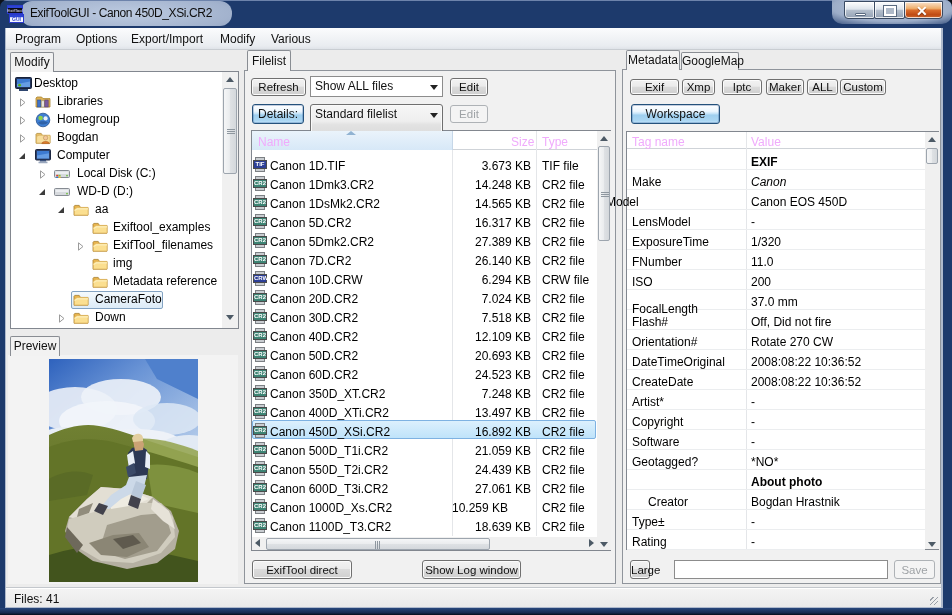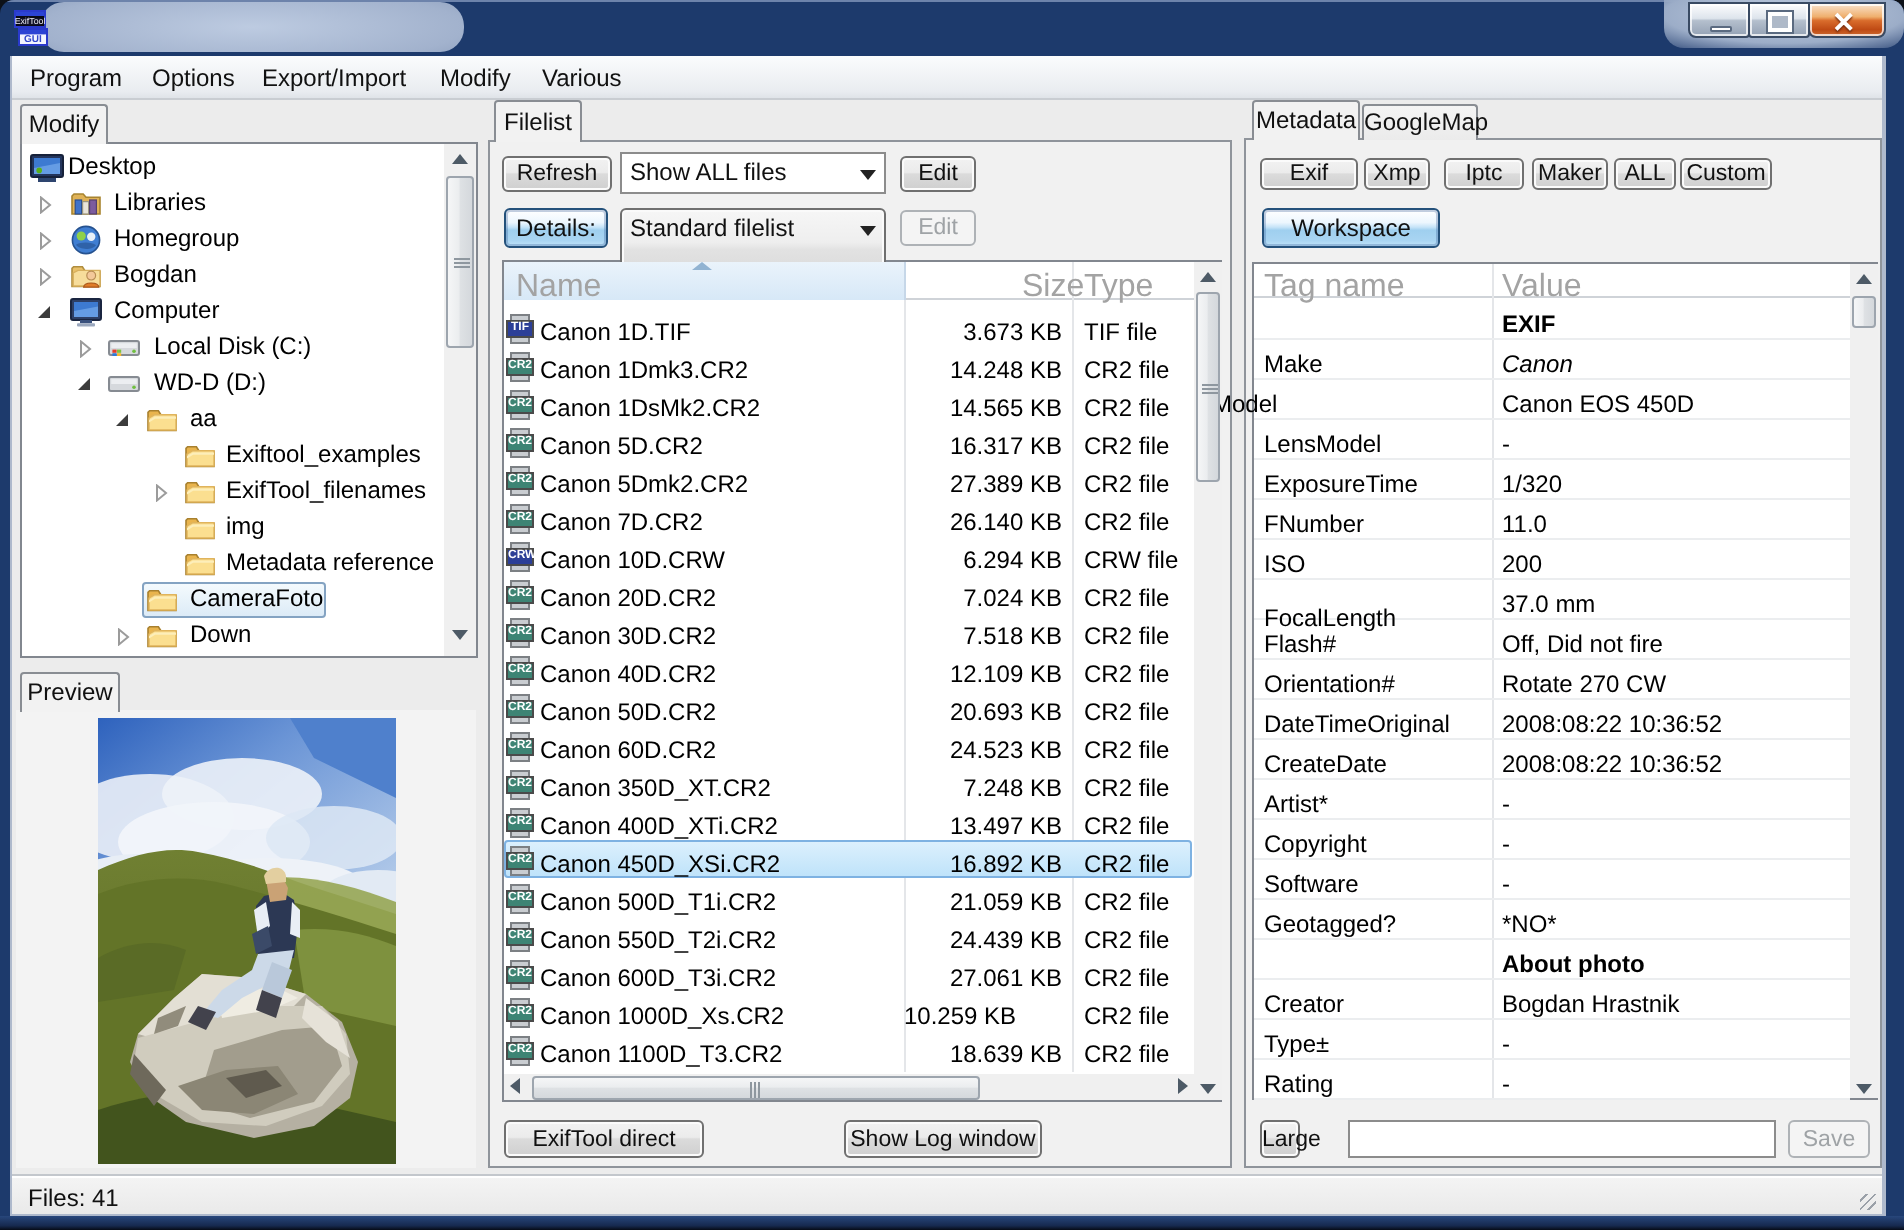--- a/index.html
+++ b/index.html
@@ -33,21 +33,21 @@
 .sbtrack{position:absolute;background:#f0f0f0}
 .sbthumb{position:absolute;background:linear-gradient(90deg,#f5f6f7,#ebedef 45%,#dee1e4 52%,#d4d8dc);border:1px solid #9da5ae;border-radius:2px}
 .sbthumbh{position:absolute;background:linear-gradient(#f5f6f7,#ebedef 45%,#dee1e4 52%,#d4d8dc);border:1px solid #9da5ae;border-radius:2px}
 .grip{position:absolute;left:3px;width:8px;height:1px;background:#8e979f;box-shadow:0 2px 0 #8e979f,0 4px 0 #8e979f}
 .griph{position:absolute;top:3px;width:1px;height:8px;background:#8e979f;box-shadow:2px 0 0 #8e979f,4px 0 0 #8e979f}
 .arr{position:absolute;width:0;height:0}
 .arr.up{border-left:4px solid transparent;border-right:4px solid transparent;border-bottom:5px solid #4d5a66}
 .arr.dn{border-left:4px solid transparent;border-right:4px solid transparent;border-top:5px solid #4d5a66}
 .arr.lf{border-top:4px solid transparent;border-bottom:4px solid transparent;border-right:5px solid #4d5a66}
 .arr.rt{border-top:4px solid transparent;border-bottom:4px solid transparent;border-left:5px solid #4d5a66}
-.hdrcell{position:absolute;font-size:16px;color:#a3a3a3}
+.hdrcell{position:absolute;font-size:12px;color:#f0abfc}
 .row{position:absolute;font-size:12px;color:#000;white-space:nowrap}
 .fic{position:absolute;width:14px;height:15px}
 .fic .t{position:absolute;left:2px;top:0;width:10px;height:4px;background:#c9cdd1;border:1px solid #7c8084}
 .fic .b{position:absolute;left:2px;bottom:0;width:10px;height:4px;background:#c9cdd1;border:1px solid #7c8084}
 .fic .m{position:absolute;left:0;top:3px;width:14px;height:9px;border:1px solid #4a4a4a;color:#fff;font-size:6px;font-weight:bold;text-align:center;line-height:7px;letter-spacing:0}
 .fic.teal .m{background:#3d8474}
 .fic.navy .m{background:#2c3f97}
 .trow{position:absolute;font-size:12px;color:#000;white-space:nowrap}
 .mrow{position:absolute;font-size:12px;color:#000;white-space:nowrap}
 .gridv{position:absolute;width:1px;background:#e4e6e9}
@@ -61,20 +61,21 @@
  <svg width="18" height="18">
   <rect x="0.5" y="0.5" width="15" height="8" fill="#0a0a14" stroke="#2a3acc"></rect>
   <rect x="1" y="1" width="14" height="2" fill="#2c44d4"></rect>
   <rect x="2.5" y="4" width="11" height="3.6" fill="#111128"></rect>
   <text x="8" y="7" font-size="4.4" fill="#e8e8f2" text-anchor="middle" font-family="Liberation Sans">ExifTool</text>
   <rect x="2.5" y="9.5" width="14" height="8" fill="#f4f6ff" stroke="#2a3acc"></rect>
   <rect x="3" y="10" width="13" height="2.2" fill="#2c44d4"></rect>
   <text x="9.5" y="16.2" font-size="5" font-weight="bold" fill="#3448cc" text-anchor="middle" font-family="Liberation Sans">GUI</text>
  </svg>
 </div>
+<div class="title">ExifToolGUI - Canon 450D_XSi.CR2</div>
 <div class="bglow"></div>
 <div class="wbtn wmin">
       <div class="abs" style="left:10px;top:11px;width:11px;height:3px;background:#fff;border:1px solid #5a6a80;border-radius:1px"></div>
     </div>
 <div class="wbtn wmax">
       <div class="abs" style="left:9px;top:4px;width:12px;height:10px;border:2px solid #fff;outline:1px solid #5a6a80;background:#aeb9c8"></div>
     </div>
 <div class="wbtn wclose">
       <div class="abs" style="left:11px;top:1px;width:16px;height:15px;color:#fff;font-size:14px;font-weight:bold;text-shadow:0 1px 1px #7a3010">✕</div>
     </div>
@@ -564,21 +565,21 @@
     <div class="mrow" style="left:751px;top:415px;z-index:7;">-</div>
     <div class="abs" style="left:627px;top:449px;width:298px;height:1px;background:#ebedef;z-index:6"></div>
     <div class="mrow" style="left:632px;top:435px;z-index:7">Software</div>
     <div class="mrow" style="left:751px;top:435px;z-index:7;">-</div>
     <div class="abs" style="left:627px;top:469px;width:298px;height:1px;background:#ebedef;z-index:6"></div>
     <div class="mrow" style="left:632px;top:455px;z-index:7">Geotagged?</div>
     <div class="mrow" style="left:751px;top:455px;z-index:7;">*NO*</div>
     <div class="abs" style="left:627px;top:489px;width:298px;height:1px;background:#ebedef;z-index:6"></div>
     <div class="mrow" style="left:751px;top:475px;z-index:7;font-weight:bold;">About photo</div>
     <div class="abs" style="left:627px;top:509px;width:298px;height:1px;background:#ebedef;z-index:6"></div>
-    <div class="mrow" style="left:632px;top:495px;z-index:7">Creator</div>
+    <div class="mrow" style="left:648px;top:495px;z-index:7">Creator</div>
     <div class="mrow" style="left:751px;top:495px;z-index:7;">Bogdan Hrastnik</div>
     <div class="abs" style="left:627px;top:529px;width:298px;height:1px;background:#ebedef;z-index:6"></div>
     <div class="mrow" style="left:632px;top:515px;z-index:7">Type±</div>
     <div class="mrow" style="left:751px;top:515px;z-index:7;">-</div>
     <div class="abs" style="left:627px;top:549px;width:298px;height:1px;background:#ebedef;z-index:6"></div>
     <div class="mrow" style="left:632px;top:535px;z-index:7">Rating</div>
     <div class="mrow" style="left:751px;top:535px;z-index:7;">-</div>
 
 <div class="sbtrack" style="left:925px;top:132px;width:14px;height:417px;z-index:7"></div>
 <div class="arr up" style="left:928px;top:137px;z-index:8"></div>

